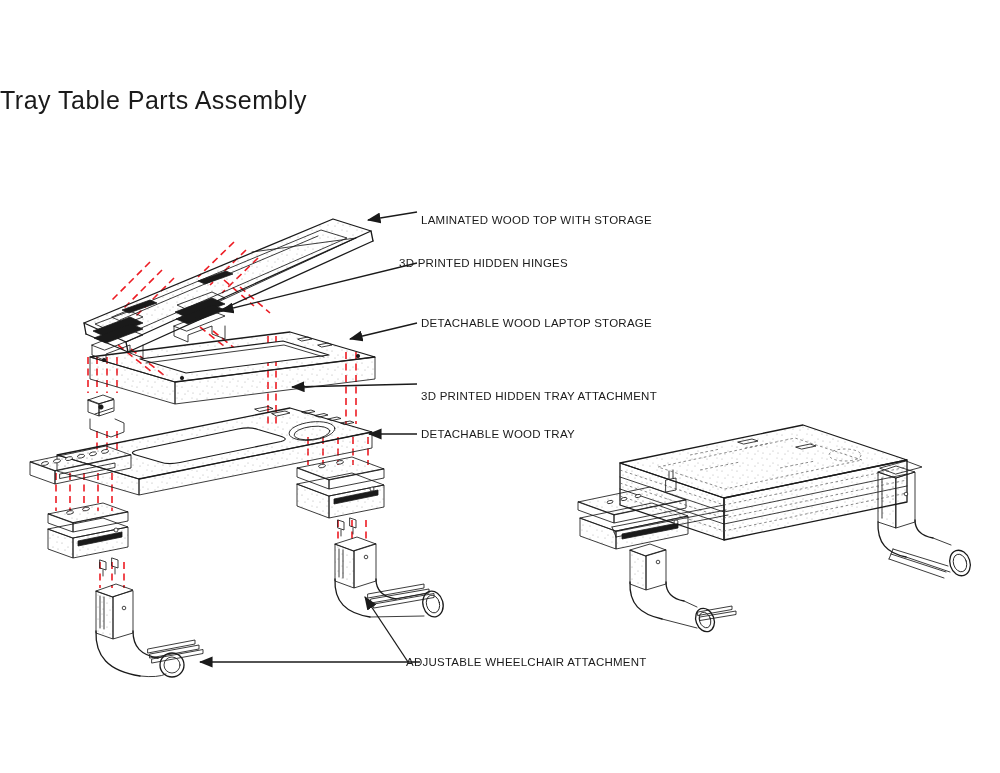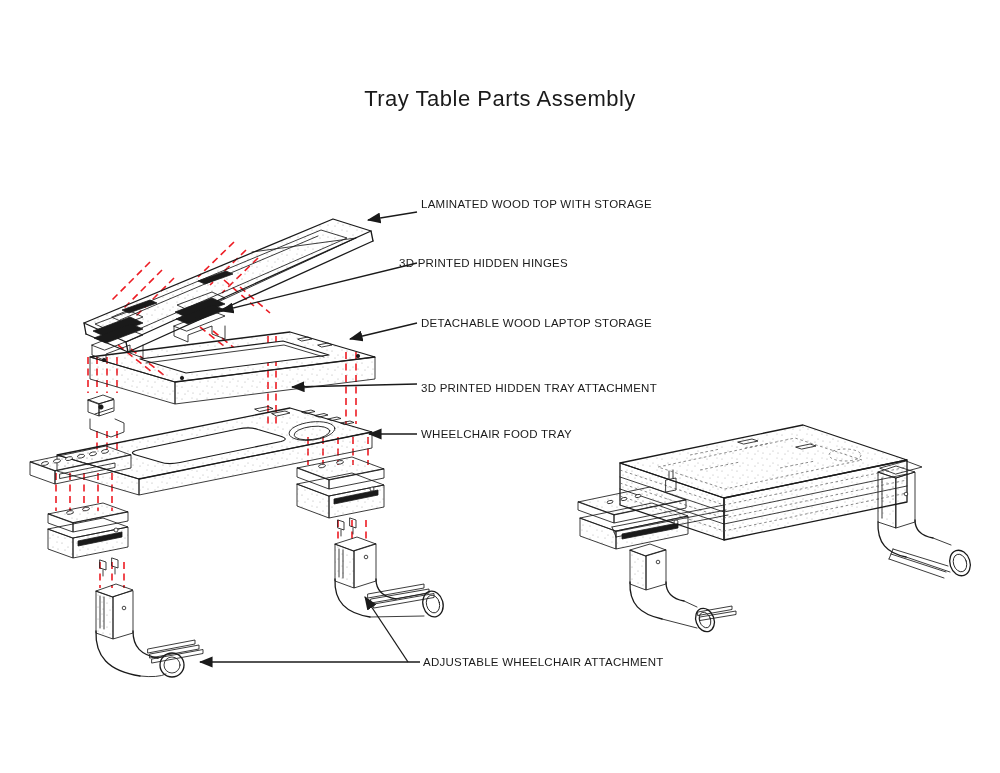--- a/index.html
+++ b/index.html
@@ -11,22 +11,22 @@
     --hidden:#5a5a5a;
   }
   *{box-sizing:border-box;margin:0;padding:0}
   html,body{background:var(--background)}
   .stage{
     position:relative;width:1000px;height:773px;background:var(--background);
     font-family:"Liberation Sans","DejaVu Sans",sans-serif;color:var(--text);
     overflow:hidden;
   }
   .title{
-    position:absolute;left:0;right:0;top:86px;text-align:center;
-    font-size:22px;font-weight:400;letter-spacing:.5px;color:var(--text);
+    position:absolute;left:0;right:0;top:86px;
+    font-size:25px;font-weight:400;letter-spacing:.5px;color:var(--text);
   }
   .lbl{
     position:absolute;transform:translateY(-50%);
     font-size:11.5px;letter-spacing:.25px;white-space:nowrap;color:var(--text);
   }
   svg{position:absolute;left:0;top:0}
   .ln{stroke:var(--line);fill:none;stroke-width:1.3;stroke-linejoin:round;stroke-linecap:round}
   .ln-thin{stroke:var(--line);fill:none;stroke-width:.85;stroke-linejoin:round;stroke-linecap:round}
   .face{stroke:var(--line);fill:url(#stipple);stroke-width:1.3;stroke-linejoin:round}
   .face-thin{stroke:var(--line);fill:url(#stipple);stroke-width:.85;stroke-linejoin:round}
@@ -294,20 +294,20 @@
       <path class="leader" d="M417,212 L368,220" marker-end="url(#arrow)"></path>
       <path class="leader" d="M417,263 L221,311" marker-end="url(#arrow)"></path>
       <path class="leader" d="M417,323 L350,339" marker-end="url(#arrow)"></path>
       <path class="leader" d="M417,384 L292,387" marker-end="url(#arrow)"></path>
       <path class="leader" d="M417,434 L369,434" marker-end="url(#arrow)"></path>
       <path class="leader" d="M420,662 L200,662" marker-end="url(#arrow)"></path>
       <path class="leader" d="M408,662 L365,597" marker-end="url(#arrow)"></path>
     </g>
   </svg>
 
-  <div class="lbl" style="left:421px;top:204px">LAMINATED WOOD TOP WITH STORAGE</div>
+  <div class="lbl" style="left:421px;top:220px">LAMINATED WOOD TOP WITH STORAGE</div>
   <div class="lbl" style="left:399px;top:263px">3D PRINTED HIDDEN HINGES</div>
   <div class="lbl" style="left:421px;top:323px">DETACHABLE WOOD LAPTOP STORAGE</div>
-  <div class="lbl" style="left:421px;top:388px">3D PRINTED HIDDEN TRAY ATTACHMENT</div>
-  <div class="lbl" style="left:421px;top:434px">WHEELCHAIR FOOD TRAY</div>
-  <div class="lbl" style="left:423px;top:662px">ADJUSTABLE WHEELCHAIR ATTACHMENT</div>
+  <div class="lbl" style="left:421px;top:396px">3D PRINTED HIDDEN TRAY ATTACHMENT</div>
+  <div class="lbl" style="left:421px;top:434px">DETACHABLE WOOD TRAY</div>
+  <div class="lbl" style="left:406px;top:662px">ADJUSTABLE WHEELCHAIR ATTACHMENT</div>
 
 </div>
 
 </body></html>

